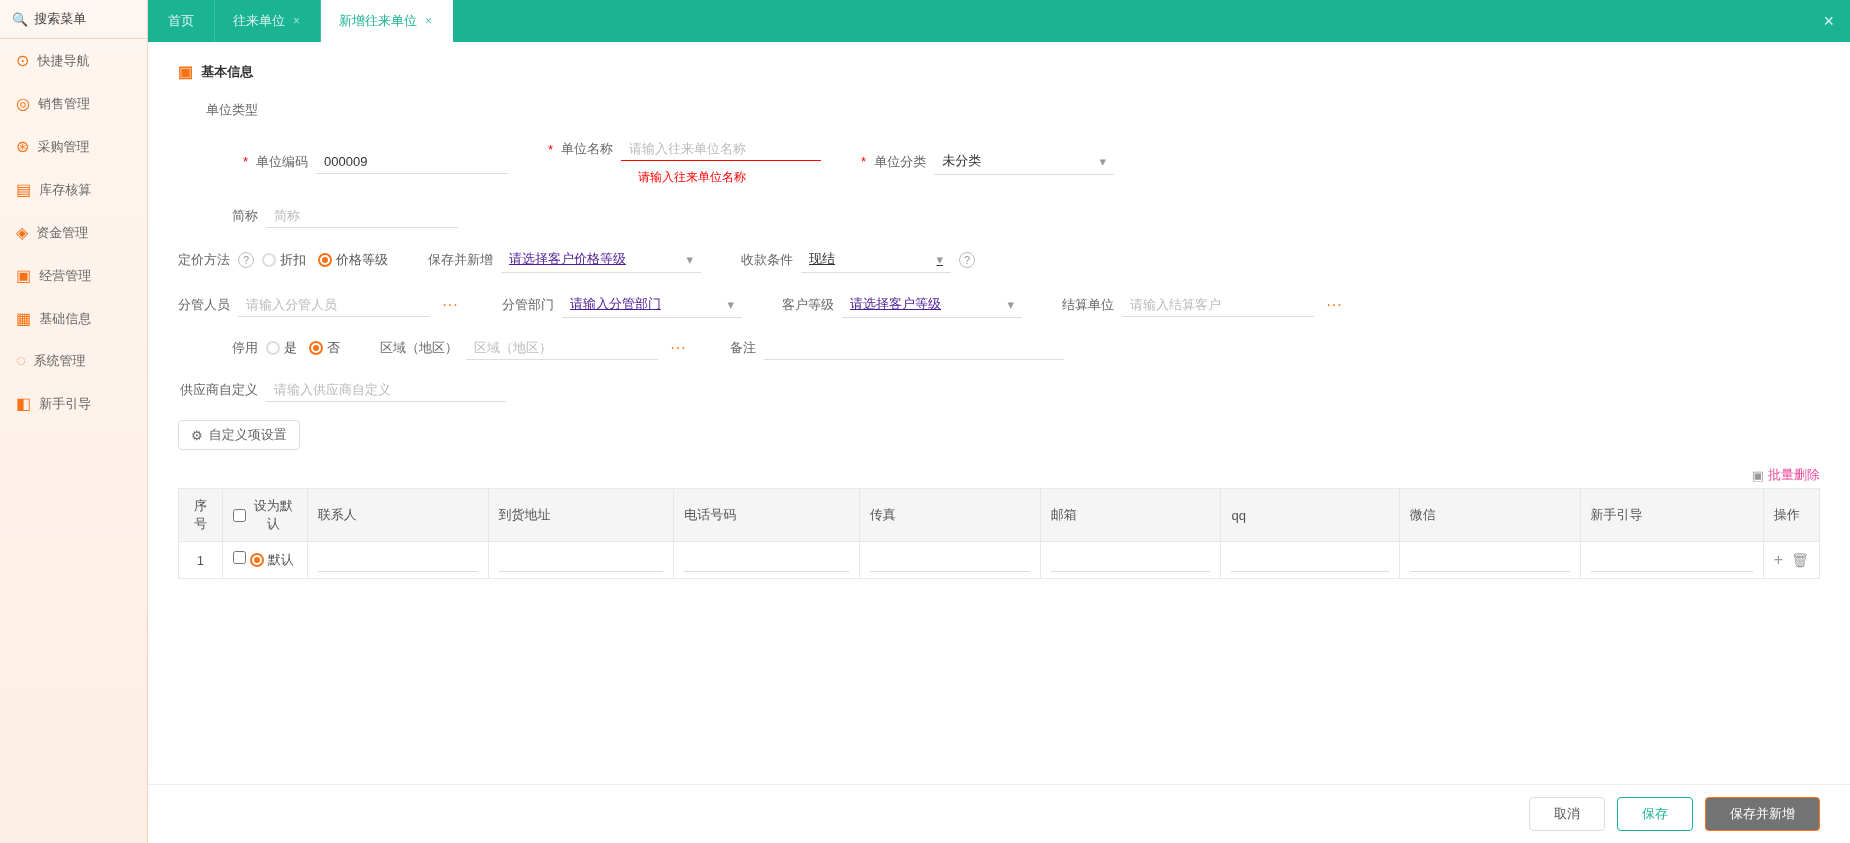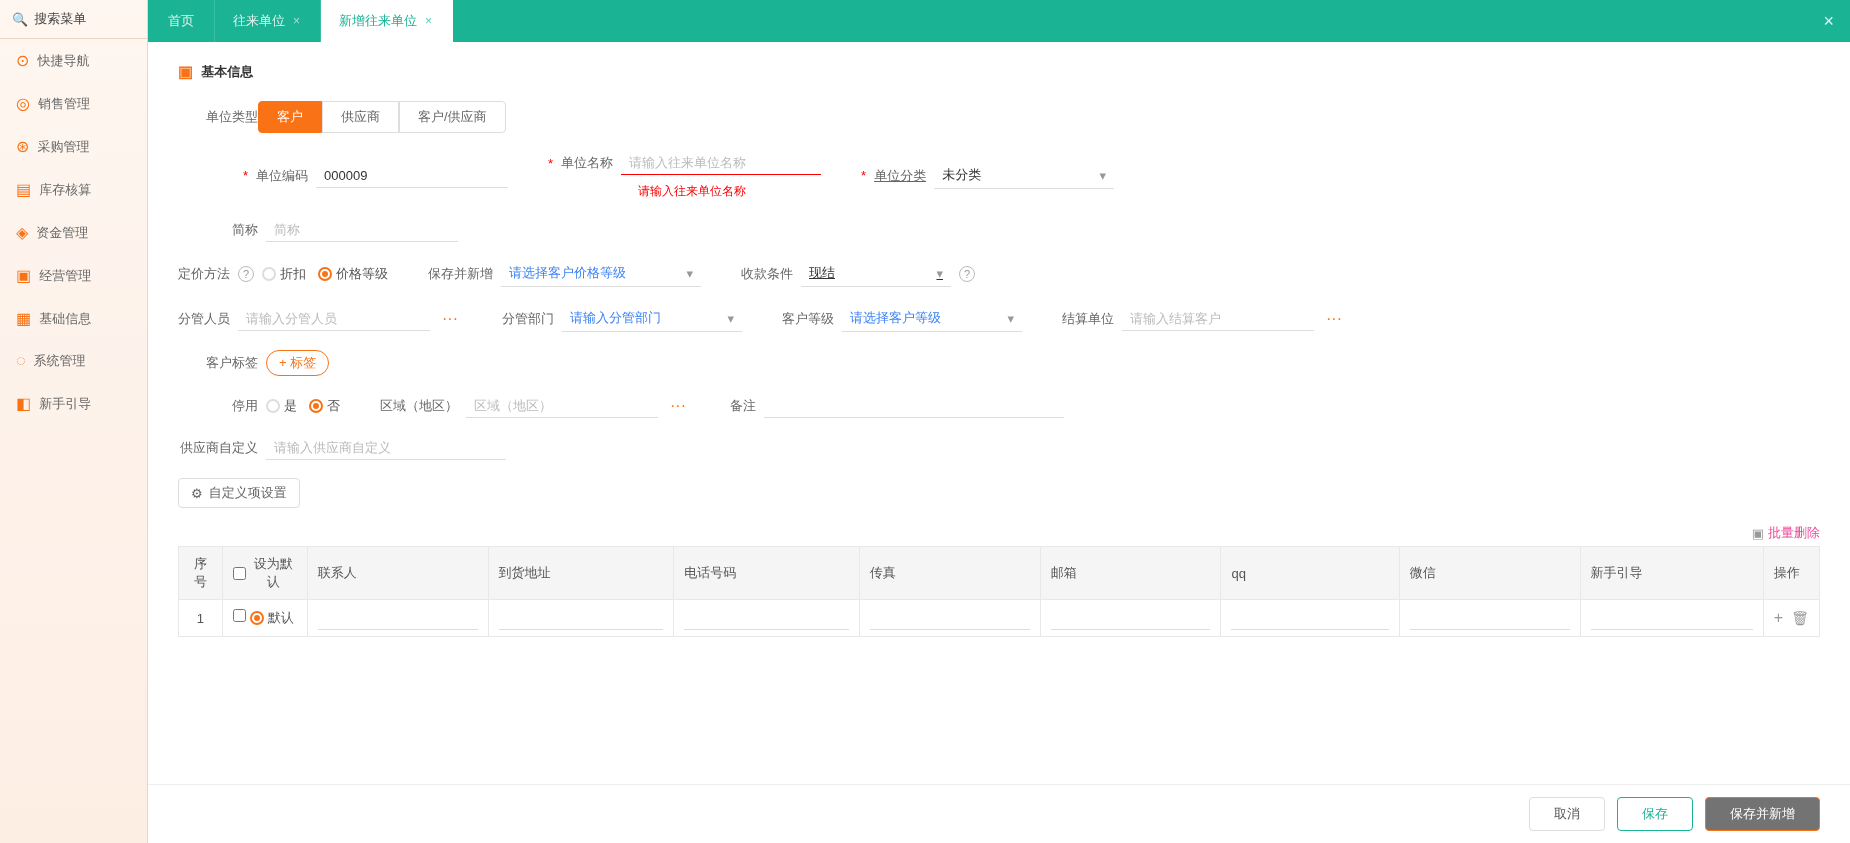--- a/index.html
+++ b/index.html
@@ -148,21 +148,21 @@
     .form-select {
       display: flex;
       align-items: center;
       gap: 4px;
       border-bottom: 1px solid #ddd;
       padding: 4px 8px;
       min-width: 160px;
       cursor: pointer;
       color: #333;
     }
-    .form-select .placeholder { color: #3b82f6; }
+    .form-select .placeholder { color: #4c1d95; text-decoration: underline; }
     .form-select .chevron { color: #999; margin-left: auto; }
 
     
     .type-btn-group {
       display: flex;
       gap: 0;
     }
     .type-btn {
       padding: 6px 18px;
       border: 1px solid #ddd;
@@ -387,46 +387,41 @@
 
   <div class="content">
 
     <div class="section-header">
       <span class="section-icon">▣</span>
       <span>基本信息</span>
     </div>
 
     <div class="form-row" style="align-items:center; margin-bottom:18px;">
       <span class="form-label" style="min-width:80px;">单位类型</span>
-      <div class="type-btn-group">
-        <button class="type-btn active">客户</button>
-        <button class="type-btn">供应商</button>
-        <button class="type-btn">客户/供应商</button>
-      </div>
     </div>
 
     <div class="form-row-inner">
       <div class="form-group">
         <span class="form-label" style="color:#f00;">*</span>
         <span class="form-label" style="min-width:auto;">单位编码</span>
         <input class="form-input" type="text" value="000009" style="min-width: 180px;">
       </div>
       <div class="form-group" style="flex-direction:column; align-items:flex-start;">
         <div style="display:flex; align-items:center; gap:8px;">
           <span style="color:#f00; font-size:13px;">*</span>
           <span class="form-label" style="min-width:auto;">单位名称</span>
           <input class="form-input error" type="text" style="min-width: 200px; border-bottom-color: rgb(255, 0, 0);" placeholder="请输入往来单位名称">
         </div>
         <div style="margin-left:90px;">
           <span class="error-msg">请输入往来单位名称</span>
         </div>
       </div>
       <div class="form-group">
         <span style="color:#f00; font-size:13px;">*</span>
-        <span class="form-label" style="min-width:auto;text-decoration:underline;">单位分类</span>
+        <span class="form-label" style="min-width:auto;">单位分类</span>
         <div class="form-select" style="min-width:180px;">
           <span>未分类</span>
           <span class="chevron">▾</span>
         </div>
       </div>
     </div>
 
     <div class="form-row-inner" style="margin-bottom:18px;">
       <div class="form-group">
         <span class="form-label" style="min-width:80px;">简称</span>
@@ -486,28 +481,20 @@
           <span class="chevron">▾</span>
         </div>
       </div>
       <div class="form-group">
         <span class="form-label" style="min-width:auto;">结算单位</span>
         <input class="form-input" type="text" style="min-width: 160px;" placeholder="请输入结算客户">
         <span class="ellipsis-btn">···</span>
       </div>
     </div>
 
-    <div class="form-row-inner">
-      <div class="form-group">
-        <span class="form-label" style="min-width:80px;">客户标签</span>
-        <div class="tag-btn">
-          <span>+ 标签</span>
-        </div>
-      </div>
-    </div>
 
     <div class="form-row-inner">
       <div class="form-group">
         <span class="form-label" style="min-width:80px;">停用</span>
         <div class="radio-group">
           <div class="radio-item">
             <div class="radio-circle"></div>
             <span>是</span>
           </div>
           <div class="radio-item">

